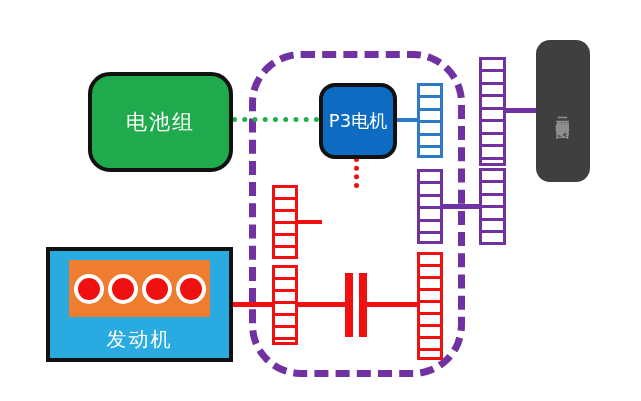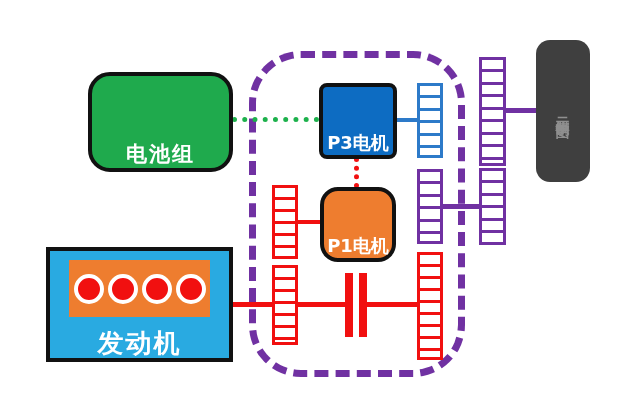--- a/index.html
+++ b/index.html
@@ -9,41 +9,41 @@
   }
   
   .gearbox{
     position:absolute;left:249px;top:51px;width:216px;height:326px;
     border:7px dashed var(--shaft_purple,#7031a2);border-radius:52px;
     box-sizing:border-box;z-index:1;
   }
   
   .node{
     position:absolute;box-sizing:border-box;border:4px solid #111111;
-    display:flex;align-items:flex-end;justify-content:center;
-    color:#ffffff;font-weight:bold;z-index:4;
+    display:flex;align-items:center;justify-content:center;
+    color:#ffffff;font-weight:normal;z-index:4;
   }
   .battery{left:88px;top:72px;width:145px;height:100px;border-radius:22px;
     background:var(--battery_green,#1faa4d);font-size:21px;letter-spacing:2px;}
-  .p3{left:319px;top:83px;width:78px;height:76px;border-radius:8px;
+  .p3{left:319px;top:83px;width:78px;height:76px;border-radius:16px;
     background:var(--motor_blue,#0d6cc2);font-size:18px;}
   .p1{left:320px;top:187px;width:76px;height:75px;border-radius:18px;
     background:var(--motor_orange,#ee7d2f);font-size:18px;}
   .engine{left:46px;top:247px;width:187px;height:115px;border-radius:0;
     background:var(--engine_cyan,#29aae1);flex-direction:column;justify-content:flex-start;}
   .engine-block{
     position:absolute;left:19px;top:9px;width:141px;height:57px;
     background:var(--motor_orange,#ee7d2f);
     display:flex;align-items:center;justify-content:center;gap:4px;
   }
   .cylinder{
     width:22px;height:22px;border-radius:50%;
     background:var(--mech_red,#f11010);border:4px solid #ffffff;
   }
-  .engine-label{position:absolute;left:0;width:100%;top:75px;text-align:center;font-size:26px;letter-spacing:2px;}
+  .engine-label{position:absolute;left:0;width:100%;top:75px;text-align:center;font-size:20px;letter-spacing:2px;}
   .brand{
     position:absolute;left:536px;top:40px;width:54px;height:142px;border-radius:14px;
     background:var(--brand_gray,#3f3f3f);z-index:4;
     display:flex;align-items:center;justify-content:center;
   }
   .brand-text{
     writing-mode:vertical-rl;text-orientation:upright;
     color:var(--brand_text,#8f8f8f);font-size:14px;letter-spacing:3px;font-weight:bold;
   }
   
@@ -116,23 +116,20 @@
   <div class="clutch-bar right"></div>
 
   <div class="node battery">
     <span>电池组</span>
   </div>
 
   <div class="node p3">
     <span>P3电机</span>
   </div>
 
-  <div class="node p1">
-    <span>P1电机</span>
-  </div>
 
   <div class="node engine">
     <div class="engine-block" id="cylinders">
         <span class="cylinder"></span>
         <span class="cylinder"></span>
         <span class="cylinder"></span>
         <span class="cylinder"></span>
       </div>
     <div class="engine-label">发动机</div>
   </div>

